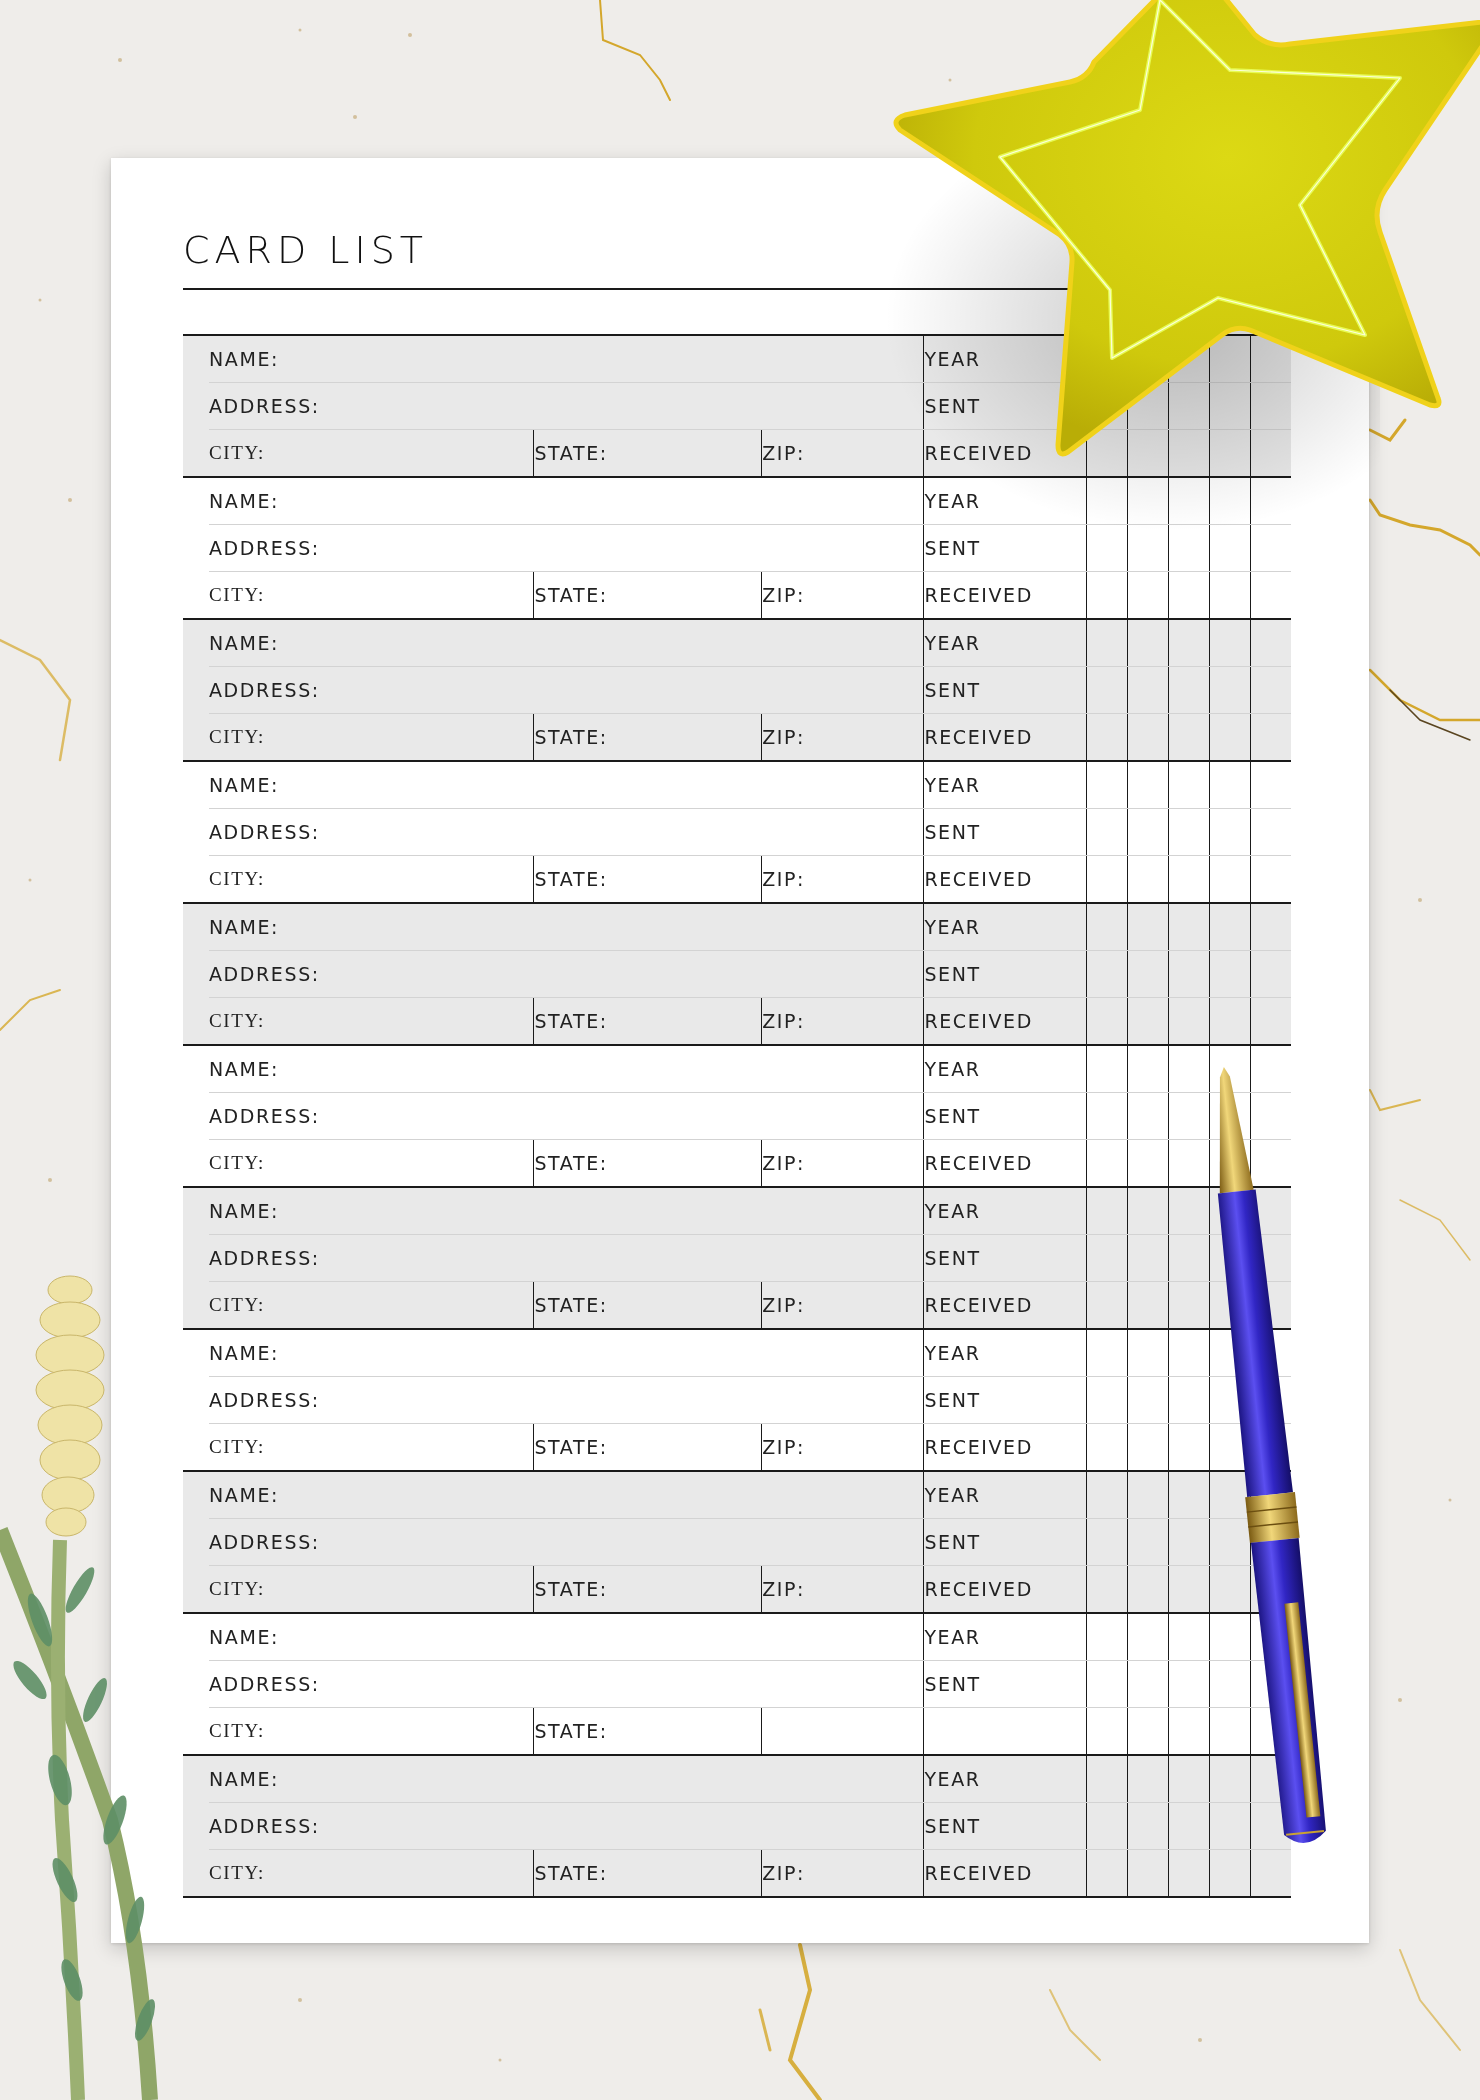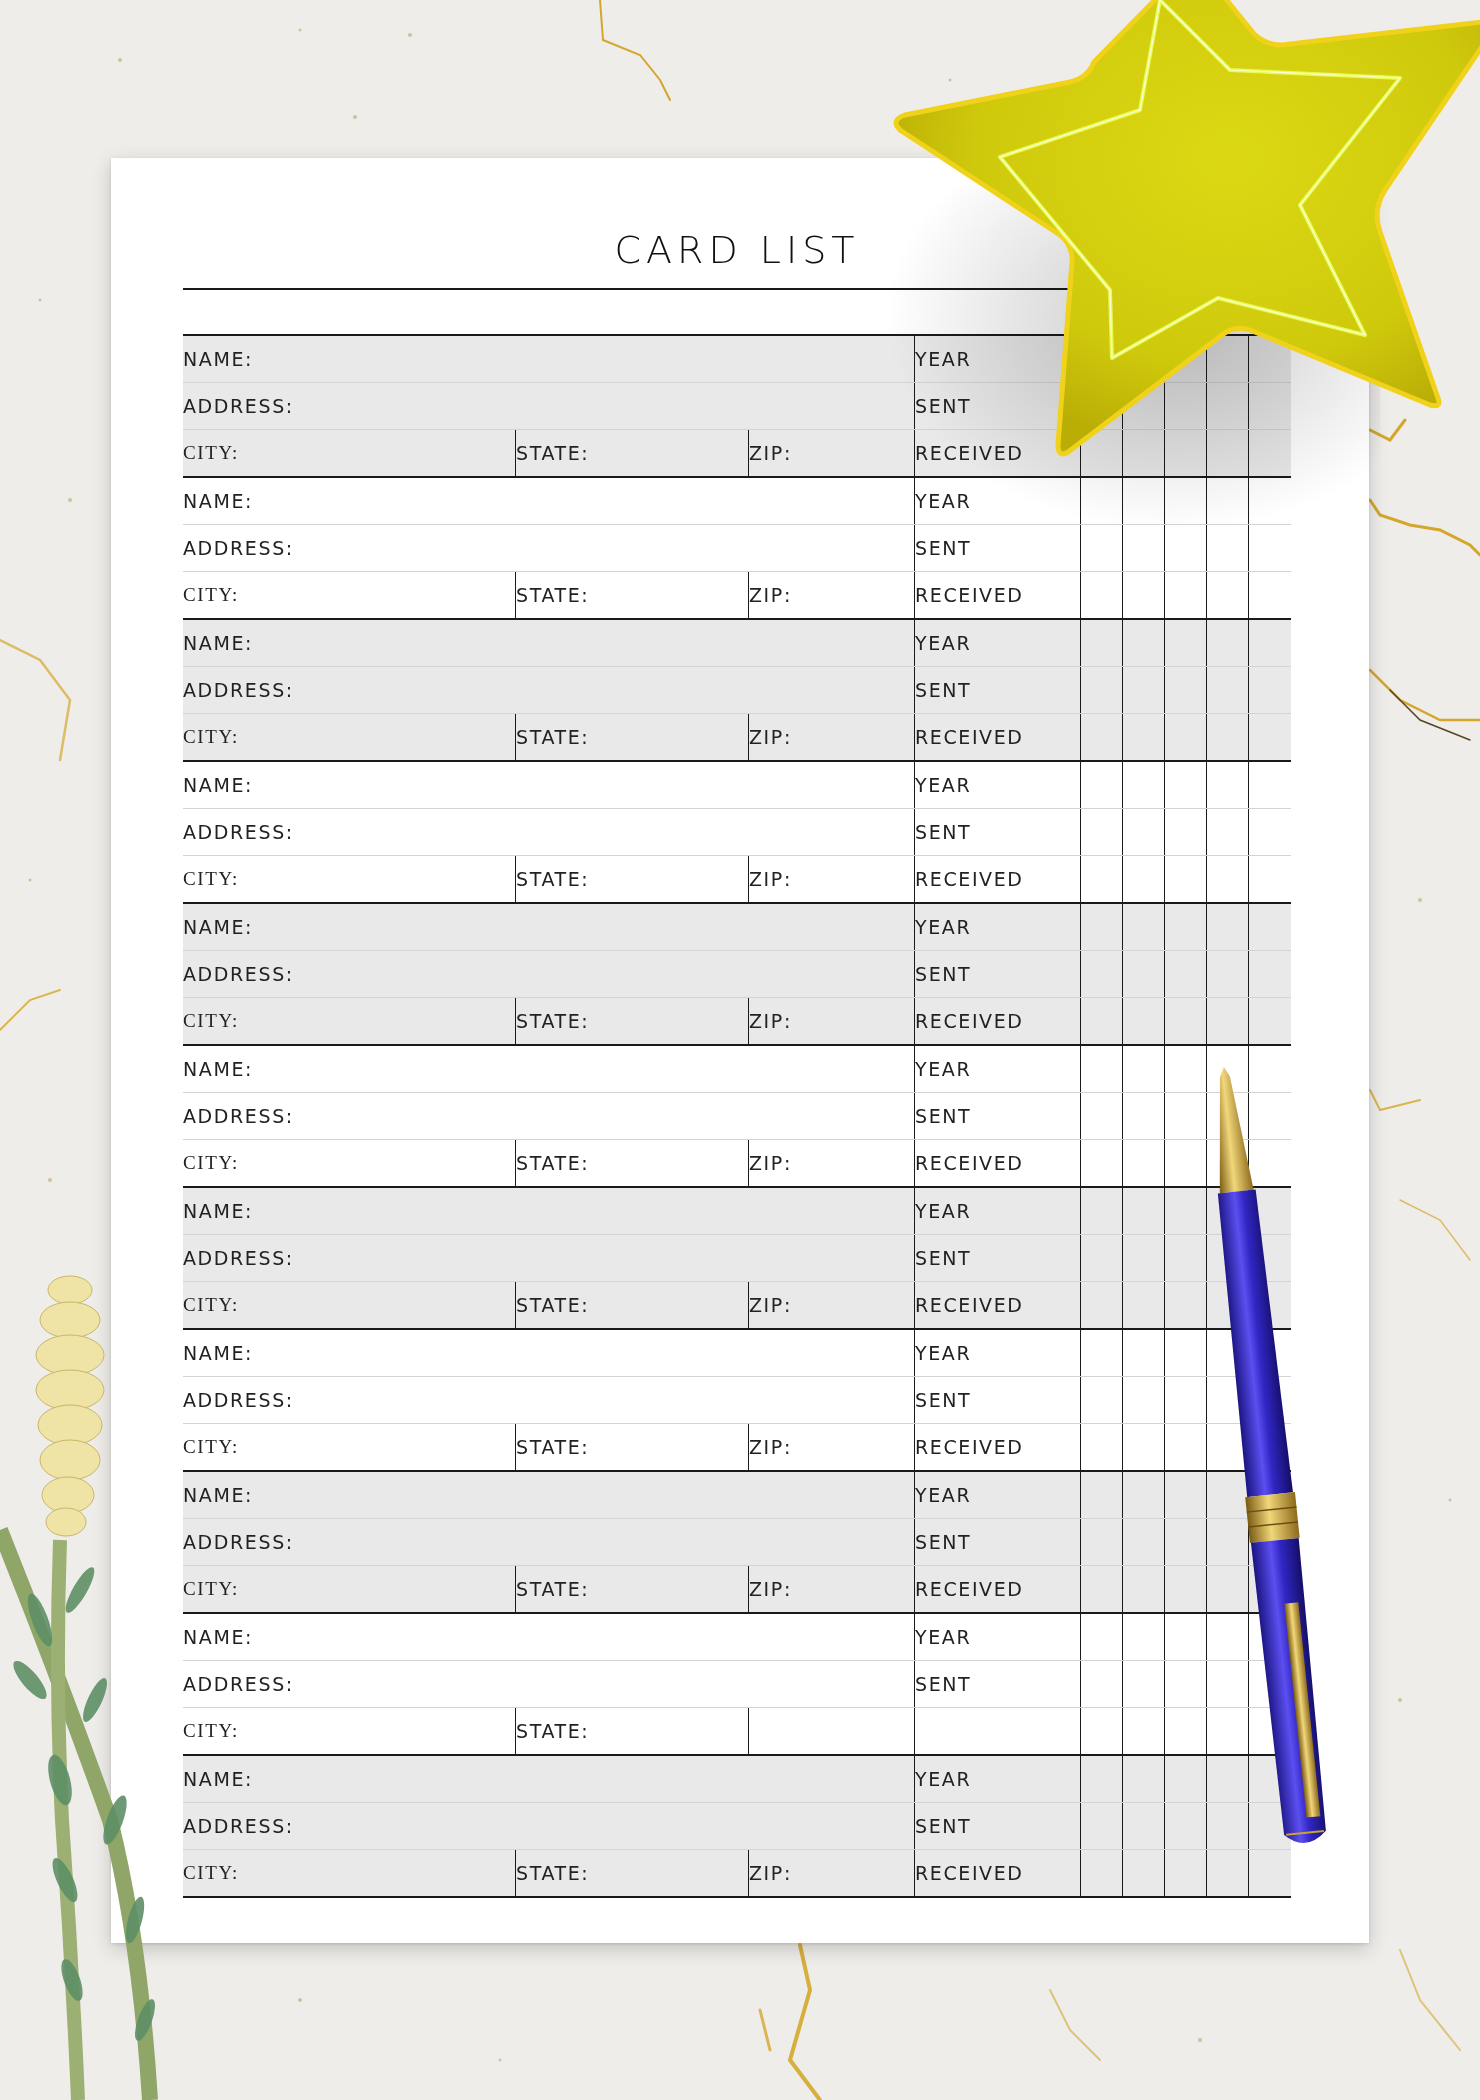--- a/index.html
+++ b/index.html
@@ -8,32 +8,32 @@
     background:#efedea;
     font-family:"DejaVu Sans", "Liberation Sans", sans-serif;
   }
   .marble { position:absolute; inset:0; z-index:0; }
   .page {
     position:absolute; left:111px; top:158px; width:1258px; height:1785px;
     background:#ffffff; z-index:1;
     box-shadow: 0 6px 18px rgba(0,0,0,0.18), 0 1px 3px rgba(0,0,0,0.12);
   }
   .title {
-    position:absolute; left:183px; top:226px; width:1108px; text-align:center;
+    position:absolute; left:183px; top:226px; width:1108px; text-align:left;
     font-size:38px; letter-spacing:5px; color:#111; font-weight:300;
     z-index:2; line-height:48px;
   }
   .title-rule {
     position:absolute; left:183px; top:288px; width:1108px; height:2px; background:#1a1a1a; z-index:2;
   }
   .table {
     position:absolute; left:183px; top:334px; width:1108px; z-index:2;
     border-top:2px solid #1a1a1a;
   }
-  .block { position:relative; border-bottom:2px solid #1a1a1a; }
+  .block { position:relative; border-bottom:2px solid #1a1a1a;padding-left:26px; }
   .block.shaded { background:#e9e9e9; }
   .row {
     position:relative; height:46px; display:flex; align-items:stretch;
   }
   .row + .row { border-top:1.5px solid #d3d3d3; }
   .cell {
     position:relative; display:flex; align-items:center;
     font-size:19px; letter-spacing:1.6px; color:#222; white-space:nowrap; overflow:hidden;
   }
   .c-main { width:731px; }

